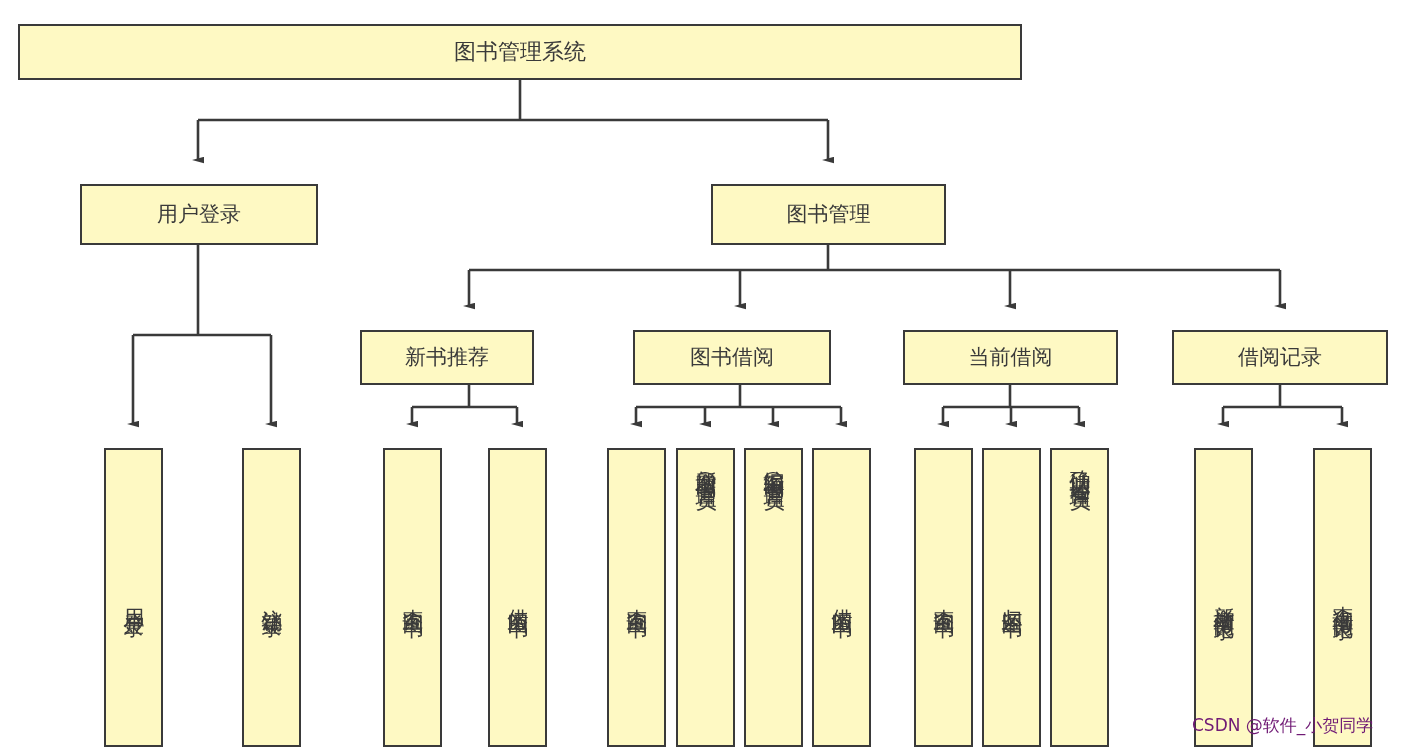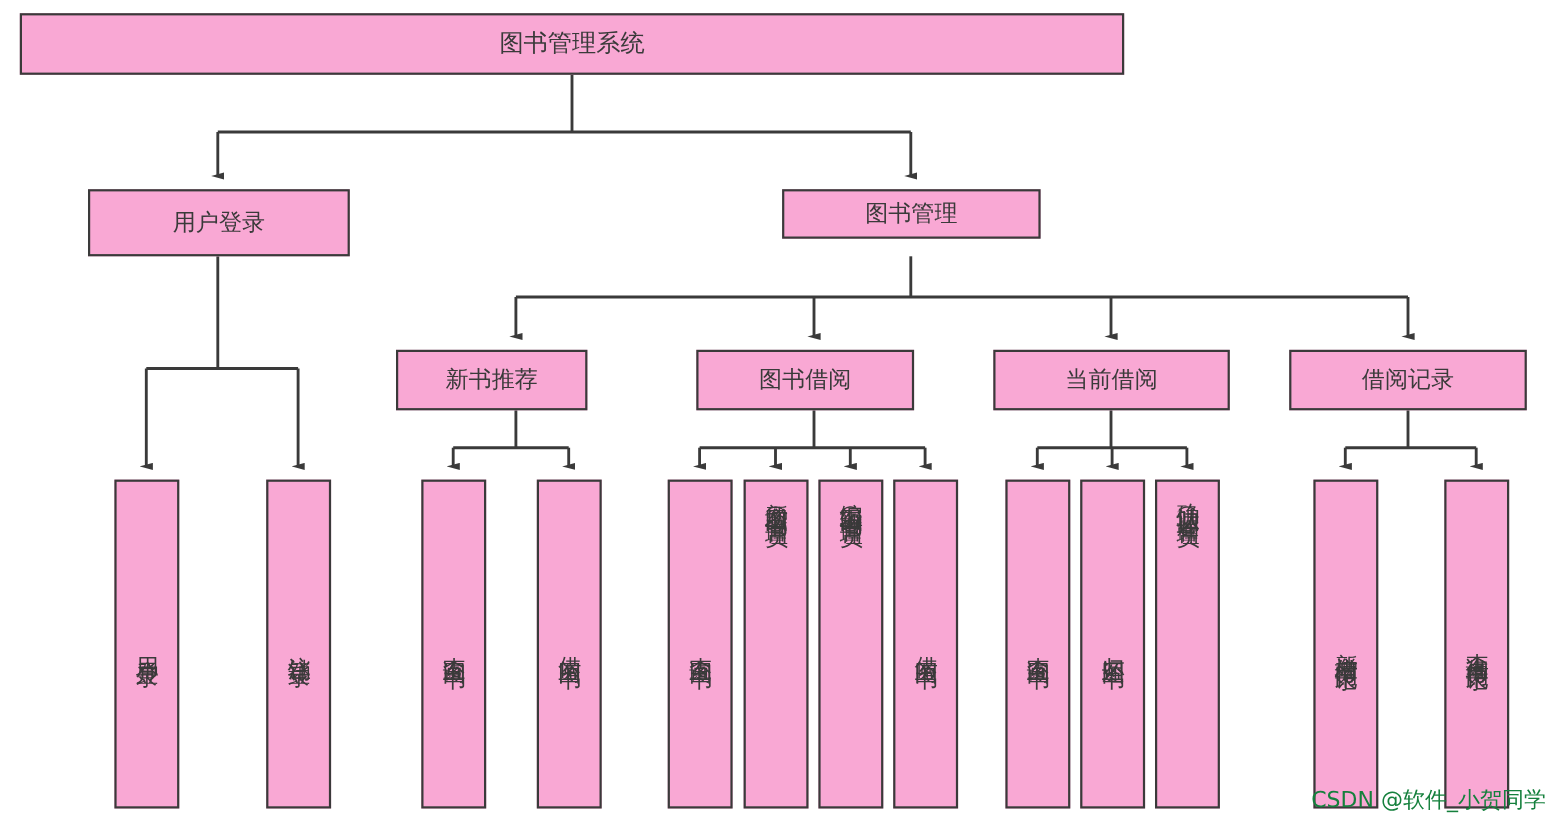--- a/index.html
+++ b/index.html
@@ -19,25 +19,26 @@
     position: absolute;
     left: 0;
     top: 0;
     width: 1405px;
     height: 747px;
   }
   .node {
     position: absolute;
     box-sizing: border-box;
     border: 2px solid #3a3a3a;
-    background: #f9a8d4;
+    background: #fef9c3;
     display: flex;
     align-items: center;
     justify-content: center;
     color: #3a3a3a;
+    margin-top: 12px;
   }
   .node-label {
     display: block;
     text-align: center;
     line-height: 1.18;
     color: #3a3a3a;
     white-space: nowrap;
   }
   
   .node.h .node-label {
@@ -62,22 +63,22 @@
     white-space: nowrap;
   }
   .node.v.center {
     align-items: center;
     padding-top: 0;
   }
   #watermark {
     position: absolute;
     left: 1192px;
     top: 714px;
-    font-size: 20px;
-    color: #15803d;
+    font-size: 17px;
+    color: #701a75;
     white-space: nowrap;
     font-family: "DejaVu Sans", "Liberation Sans", sans-serif;
   }
 </style>
 </head>
 <body>
 
 <div id="canvas">
 
   <svg id="connectors" viewBox="0 0 1405 747" xmlns="http://www.w3.org/2000/svg">
@@ -130,21 +131,21 @@
     </g>
   </svg>
 
   <div class="node h root" style="left:18px; top:12px; width:1004px; height:56px;">
     <span class="node-label">图书管理系统</span>
   </div>
 
   <div class="node h" style="left:80px; top:172px; width:238px; height:61px;">
     <span class="node-label">用户登录</span>
   </div>
-  <div class="node h" style="left:711px; top:172px; width:235px; height:45px;">
+  <div class="node h" style="left:711px; top:172px; width:235px; height:61px;">
     <span class="node-label">图书管理</span>
   </div>
 
   <div class="node h" style="left:360px; top:318px; width:174px; height:55px;">
     <span class="node-label">新书推荐</span>
   </div>
   <div class="node h" style="left:633px; top:318px; width:198px; height:55px;">
     <span class="node-label">图书借阅</span>
   </div>
   <div class="node h" style="left:1172px; top:318px; width:216px; height:55px;">

